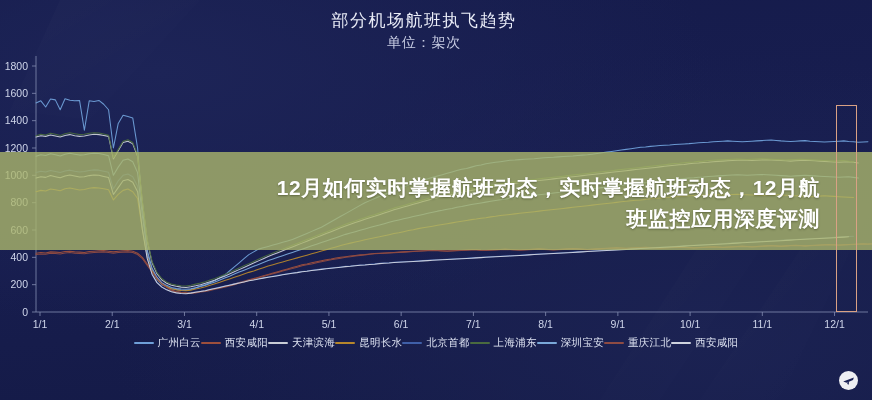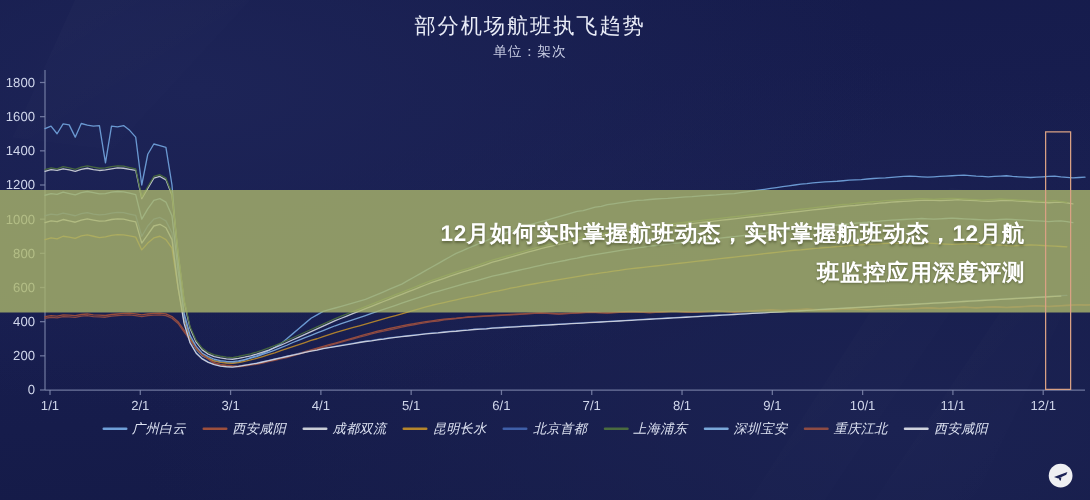--- a/index.html
+++ b/index.html
@@ -20,21 +20,21 @@
   
   #bgstreaks{position:absolute;inset:0;pointer-events:none;opacity:.5;}
 
   
   .title-wrap{position:absolute;top:10px;left:0;width:848px;text-align:center;}
   .chart-title{
     font-size:17px;color:#e9ecf7;letter-spacing:1.5px;font-weight:400;
     line-height:22px;
   }
   .chart-unit{
-    font-size:11px;color:#c9cee4;letter-spacing:.8px;line-height:18px;margin-top:1px;
+    font-size:14px;color:#c9cee4;letter-spacing:.8px;line-height:18px;margin-top:1px;
   }
 
   
   #plot{position:absolute;left:0;top:0;width:872px;height:400px;}
 
   .ytick,.xtick{
     fill:#cfd5ea;font-size:10.5px;
     font-family:"Liberation Sans","DejaVu Sans",sans-serif;
   }
   .ytick{text-anchor:end;}
@@ -43,33 +43,33 @@
   
   #band{
     position:absolute;left:0;top:152px;width:872px;height:98px;
     background:rgba(171,183,108,0.80);
     pointer-events:none;
   }
 
   
   #headline{
     position:absolute;left:52px;top:172px;width:768px;
-    font-size:18px;line-height:31px;font-weight:bold;color:#ffffff;
+    font-size:21px;line-height:31px;font-weight:bold;color:#ffffff;
     letter-spacing:.5px;text-align:justify;text-align-last:right;
     text-shadow:0 1px 2px rgba(40,45,20,.45);
     pointer-events:none;
   }
   #headline .l1{display:block;text-align:left;}
   #headline .l2{display:block;text-align:left;}
 
   
   #legend{
     position:absolute;left:0;top:336px;width:872px;
     display:flex;justify-content:center;align-items:flex-end;
-    flex-wrap:nowrap;gap:13px;font-style:italic;
+    flex-wrap:nowrap;gap:0;
   }
   .leg-item{display:flex;align-items:center;gap:4px;white-space:nowrap;}
   .leg-line{display:block;width:20px;height:2px;border-radius:1px;}
   .leg-label{font-size:10.5px;color:#dfe4f3;letter-spacing:.3px;}
 
   
   #watermark{
     position:absolute;right:14px;bottom:10px;
     display:flex;align-items:center;gap:7px;opacity:.93;
   }
@@ -179,21 +179,21 @@
       <div class="leg-item">
         <span class="leg-line" style="background: rgb(111, 159, 216);"></span>
         <span class="leg-label">广州白云</span>
       </div>
       <div class="leg-item">
         <span class="leg-line" style="background: rgb(157, 79, 60);"></span>
         <span class="leg-label">西安咸阳</span>
       </div>
       <div class="leg-item">
         <span class="leg-line" style="background: rgb(201, 205, 214);"></span>
-        <span class="leg-label">成都双流</span>
+        <span class="leg-label">天津滨海</span>
       </div>
       <div class="leg-item">
         <span class="leg-line" style="background: rgb(181, 134, 44);"></span>
         <span class="leg-label">昆明长水</span>
       </div>
       <div class="leg-item">
         <span class="leg-line" style="background: rgb(63, 95, 168);"></span>
         <span class="leg-label">北京首都</span>
       </div>
       <div class="leg-item">

